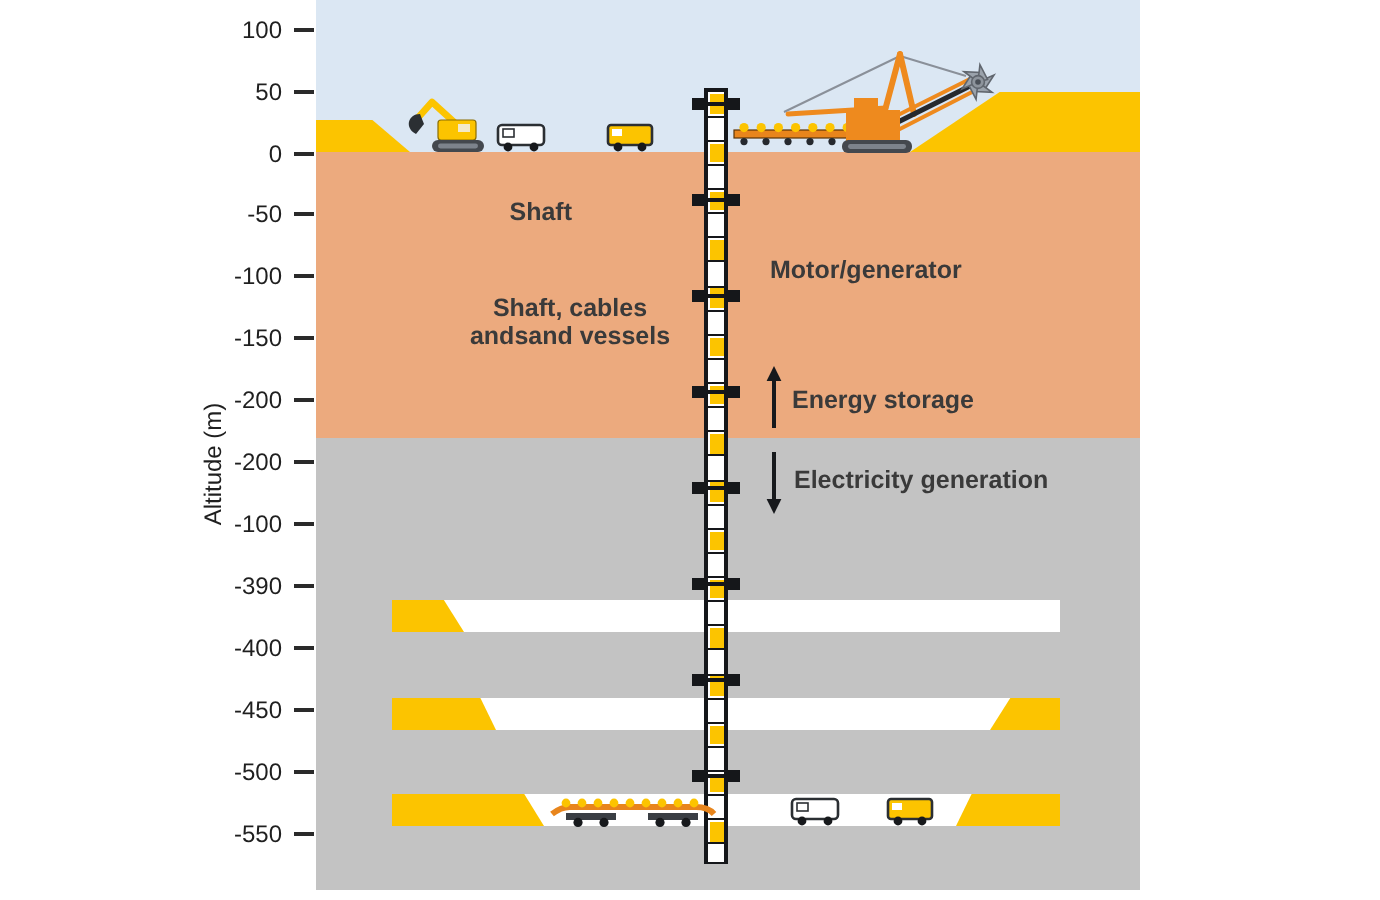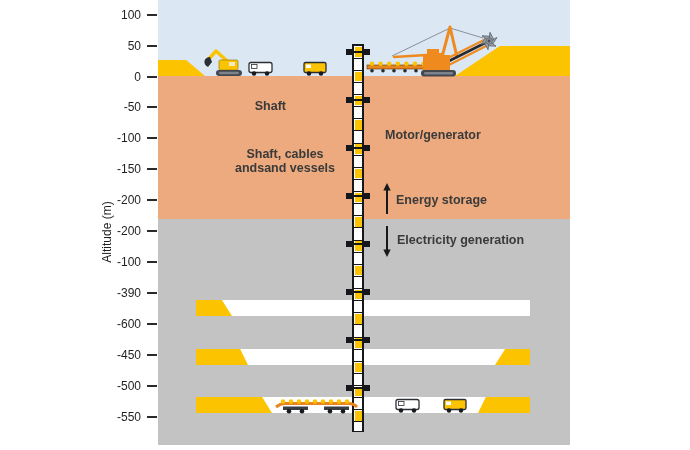--- a/index.html
+++ b/index.html
@@ -69,21 +69,21 @@
       <div class="tick-label" style="top: 161.275px;">-150</div>
       <div class="tick-line" style="top: 199.2px;"></div>
       <div class="tick-label" style="top: 192.2px;">-200</div>
       <div class="tick-line" style="top: 230.125px;"></div>
       <div class="tick-label" style="top: 223.125px;">-200</div>
       <div class="tick-line" style="top: 261.05px;"></div>
       <div class="tick-label" style="top: 254.05px;">-100</div>
       <div class="tick-line" style="top: 291.975px;"></div>
       <div class="tick-label" style="top: 284.975px;">-390</div>
       <div class="tick-line" style="top: 322.9px;"></div>
-      <div class="tick-label" style="top: 315.9px;">-600</div>
+      <div class="tick-label" style="top: 315.9px;">-400</div>
       <div class="tick-line" style="top: 353.825px;"></div>
       <div class="tick-label" style="top: 346.825px;">-450</div>
       <div class="tick-line" style="top: 384.75px;"></div>
       <div class="tick-label" style="top: 377.75px;">-500</div>
       <div class="tick-line" style="top: 415.675px;"></div>
       <div class="tick-label" style="top: 408.675px;">-550</div>
     </div>
   <div class="abs axis-title-wrap">
     <span class="axis-title">Altitude (m)</span>
   </div>

